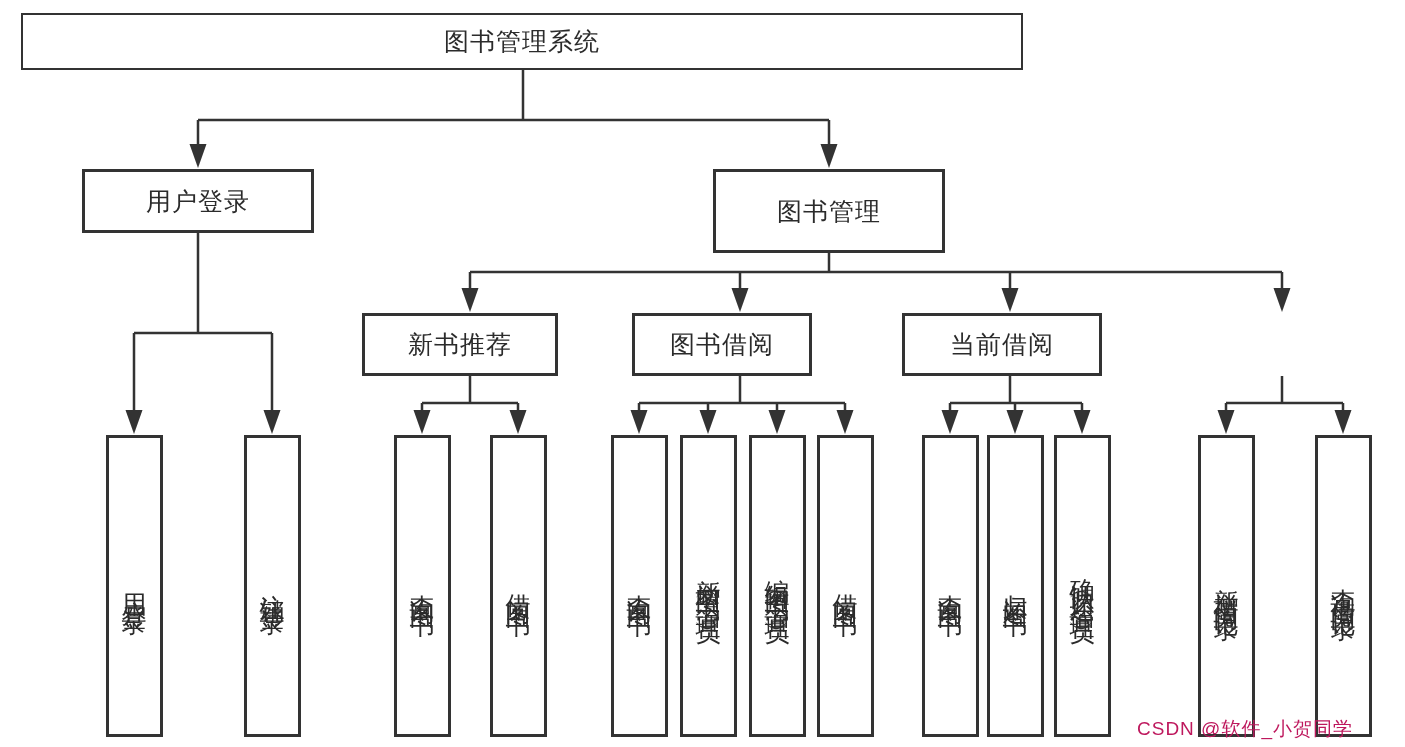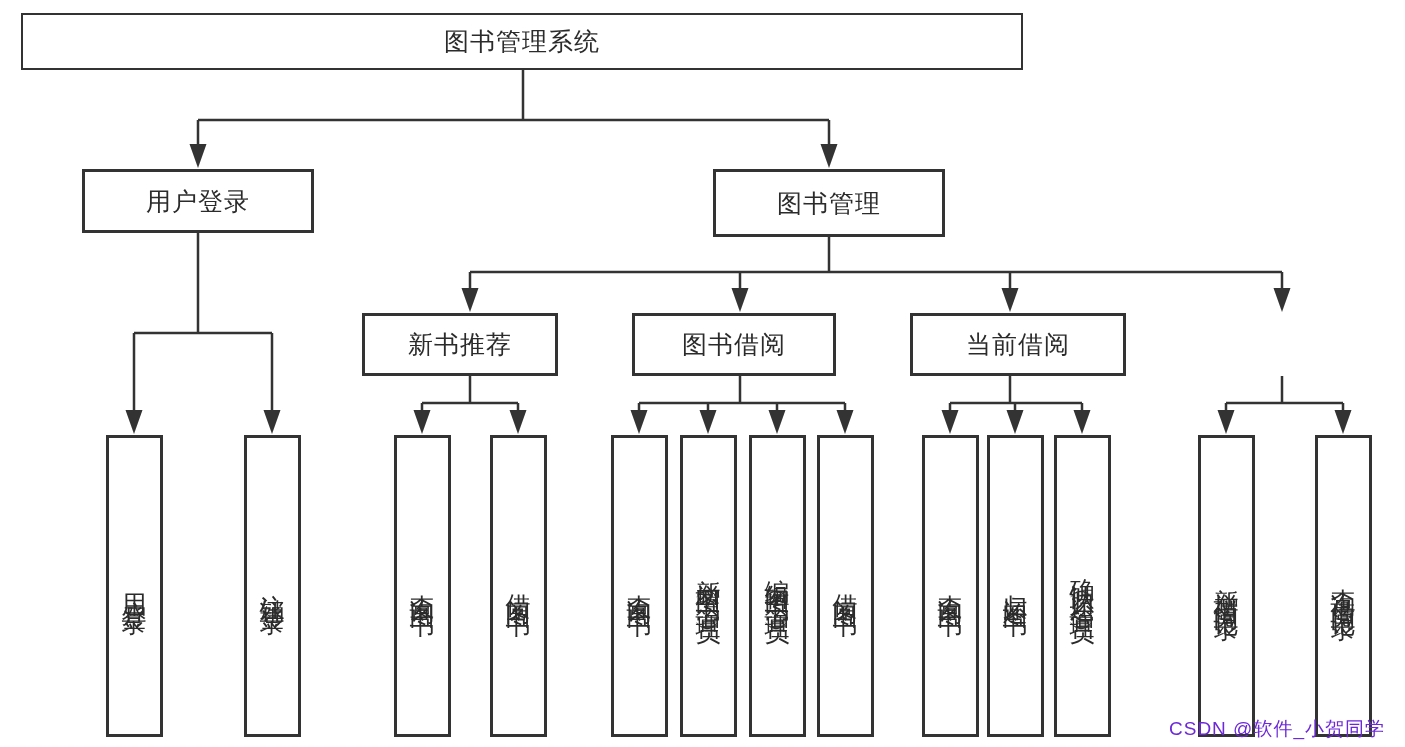--- a/index.html
+++ b/index.html
@@ -33,23 +33,23 @@
   .leaf span{
     writing-mode:vertical-rl;
     text-orientation:mixed;
     font-size:25px;
     letter-spacing:6px;
     line-height:1;
     white-space:nowrap;
   }
   .watermark{
     position:absolute;
-    left:1169px;top:716px;
+    left:1137px;top:716px;
     font-size:19px;
-    color:#6d28d9;
+    color:#be185d;
     letter-spacing:1px;
     z-index:5;
     white-space:nowrap;
   }
 </style>
 </head>
 <body>
 
 <div id="canvas">
 
@@ -81,25 +81,25 @@
       <polygon points="1006.5,410 1023.5,410 1015,434"></polygon>
       <polygon points="1073.5,410 1090.5,410 1082,434"></polygon>
       <polygon points="1217.5,410 1234.5,410 1226,434"></polygon>
       <polygon points="1334.5,410 1351.5,410 1343,434"></polygon>
     </g>
   </svg>
 
   <div class="node root" style="left:21px;top:13px;width:1002px;height:57px;">图书管理系统</div>
 
   <div class="node" style="left:82px;top:169px;width:232px;height:64px;">用户登录</div>
-  <div class="node" style="left:713px;top:169px;width:232px;height:68px;">图书管理</div>
+  <div class="node" style="left:713px;top:169px;width:232px;height:84px;">图书管理</div>
 
   <div class="node" style="left:362px;top:313px;width:196px;height:63px;">新书推荐</div>
-  <div class="node" style="left:632px;top:313px;width:204px;height:63px;">图书借阅</div>
-  <div class="node" style="left:902px;top:313px;width:216px;height:63px;margin-left:8px;">当前借阅</div>
+  <div class="node" style="left:632px;top:313px;width:180px;height:63px;">图书借阅</div>
+  <div class="node" style="left:902px;top:313px;width:200px;height:63px;">当前借阅</div>
 
   <div class="leaf" style="left:105.5px;">
     <span>用户登录</span>
   </div>
   <div class="leaf" style="left:243.5px;">
     <span>注销登录</span>
   </div>
 
   <div class="leaf" style="left:393.5px;">
     <span>查询图书</span>

